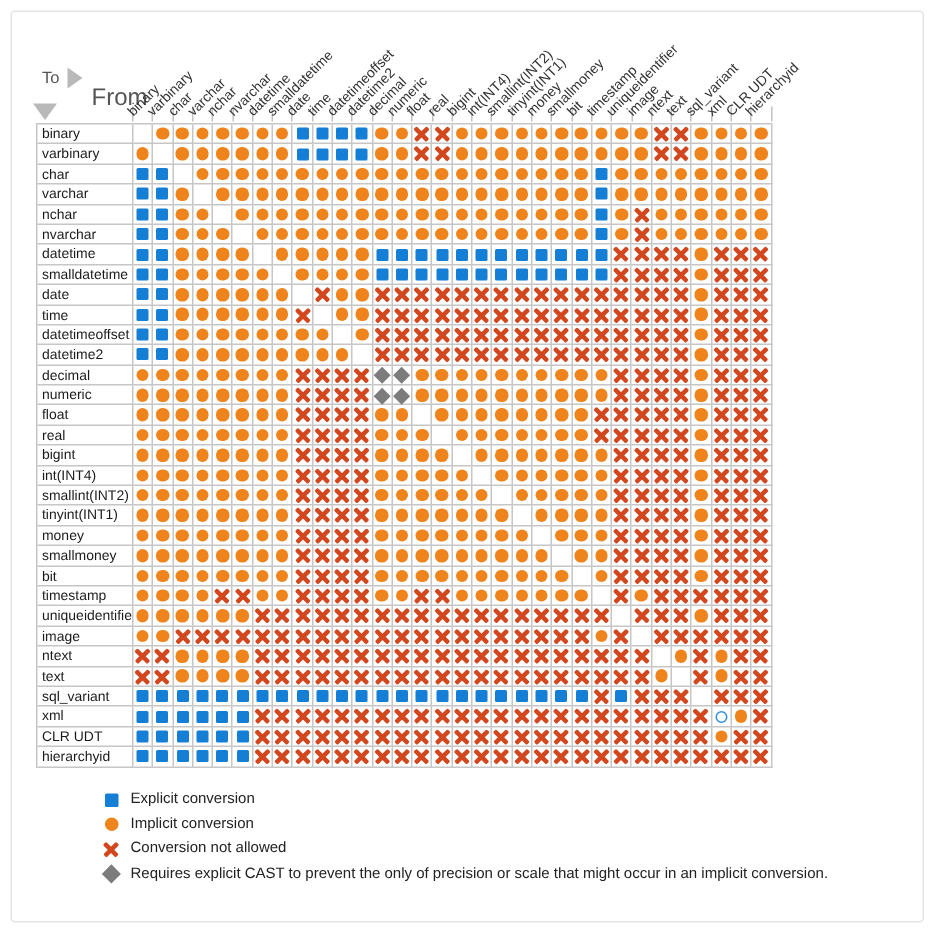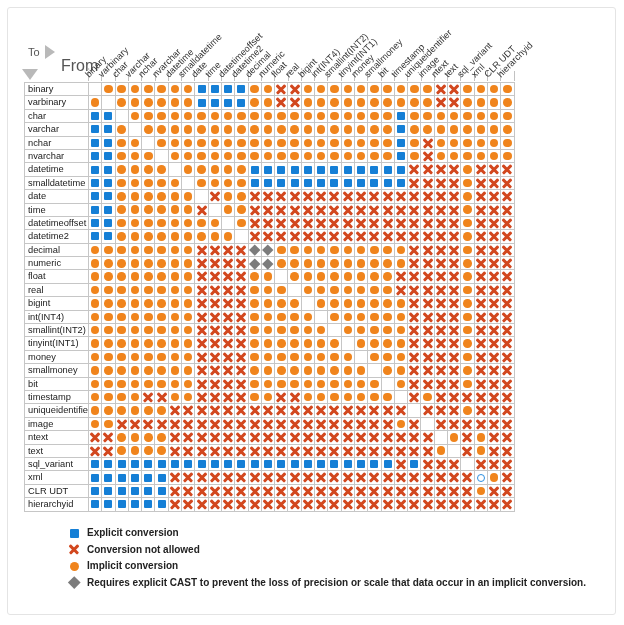--- a/index.html
+++ b/index.html
@@ -35,21 +35,21 @@
   .ci{width:8.5px;height:8.5px;background:var(--implicit);border-radius:50%;}
   .xx{position:relative;width:10px;height:10px;}
   .xx::before,.xx::after{content:"";position:absolute;left:-1px;top:3.8px;
     width:12px;height:2.6px;background:var(--notallowed);border-radius:1px;}
   .xx::before{transform:rotate(45deg);}
   .xx::after{transform:rotate(-45deg);}
   .di{width:7.5px;height:7.5px;background:var(--cast);transform:rotate(45deg);}
   .oc{width:6px;height:6px;border:1.8px solid var(--xmlcircle);border-radius:50%;background:#fff;}
   
   .legend{position:absolute;left:68px;top:527px;font-size:10px;color:#222;}
-  .leg-item{display:flex;margin-bottom:4.5px;font-weight:bold;}
+  .leg-item{display:flex;margin-bottom:4.5px;}
   .leg-ico{width:12px;height:12px;display:flex;align-items:center;justify-content:center;
     margin-right:7px;flex:0 0 12px;}
   .leg-text{line-height:12px;}
   .leg-line2{margin-left:19px;line-height:12px;margin-top:1px;}
 </style>
 </head>
 <body>
 
 <div class="frame"></div>
 
@@ -3179,29 +3179,29 @@
   </div>
 <div id="legend" class="legend">
     <div class="leg-item">
       <span class="leg-ico">
         <span class="sq" style="width: 9px; height: 9px;"></span>
       </span>
       <span class="leg-text">Explicit conversion</span>
     </div>
     <div class="leg-item">
       <span class="leg-ico">
+        <span class="ci" style="width: 9px; height: 9px;"></span>
+      </span>
+      <span class="leg-text">Implicit conversion</span>
+    </div>
+    <div class="leg-item">
+      <span class="leg-ico">
         <span class="xx"></span>
       </span>
       <span class="leg-text">Conversion not allowed</span>
-    </div>
-    <div class="leg-item">
-      <span class="leg-ico">
-        <span class="ci" style="width: 9px; height: 9px;"></span>
-      </span>
-      <span class="leg-text">Implicit conversion</span>
     </div>
     <div class="leg-item">
       <span class="leg-ico">
         <span class="di" style="width: 8.5px; height: 8.5px;"></span>
       </span>
-      <span class="leg-text">Requires explicit CAST to prevent the loss of precision or scale that data occur in an implicit conversion.</span>
+      <span class="leg-text">Requires explicit CAST to prevent the only of precision or scale that might occur in an implicit conversion.</span>
     </div>
   </div>
 
 </body></html>

